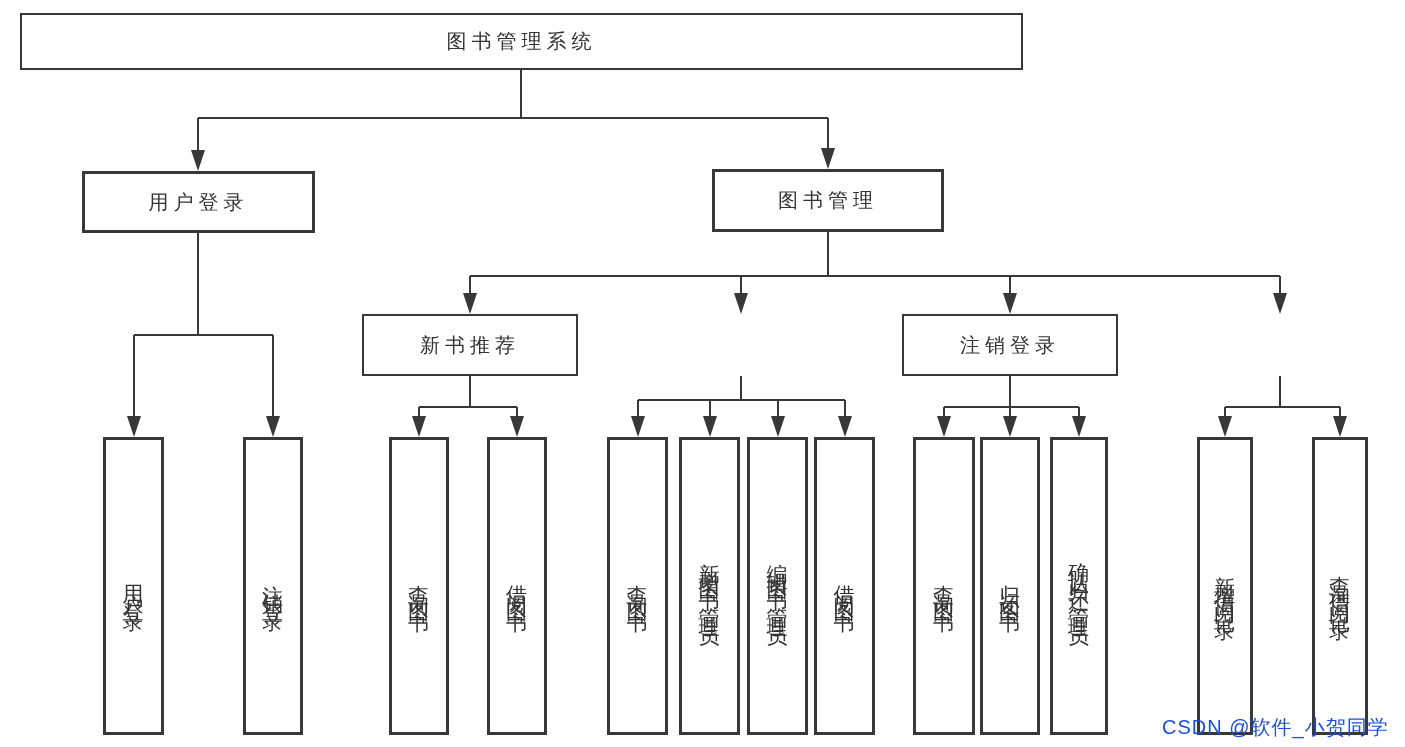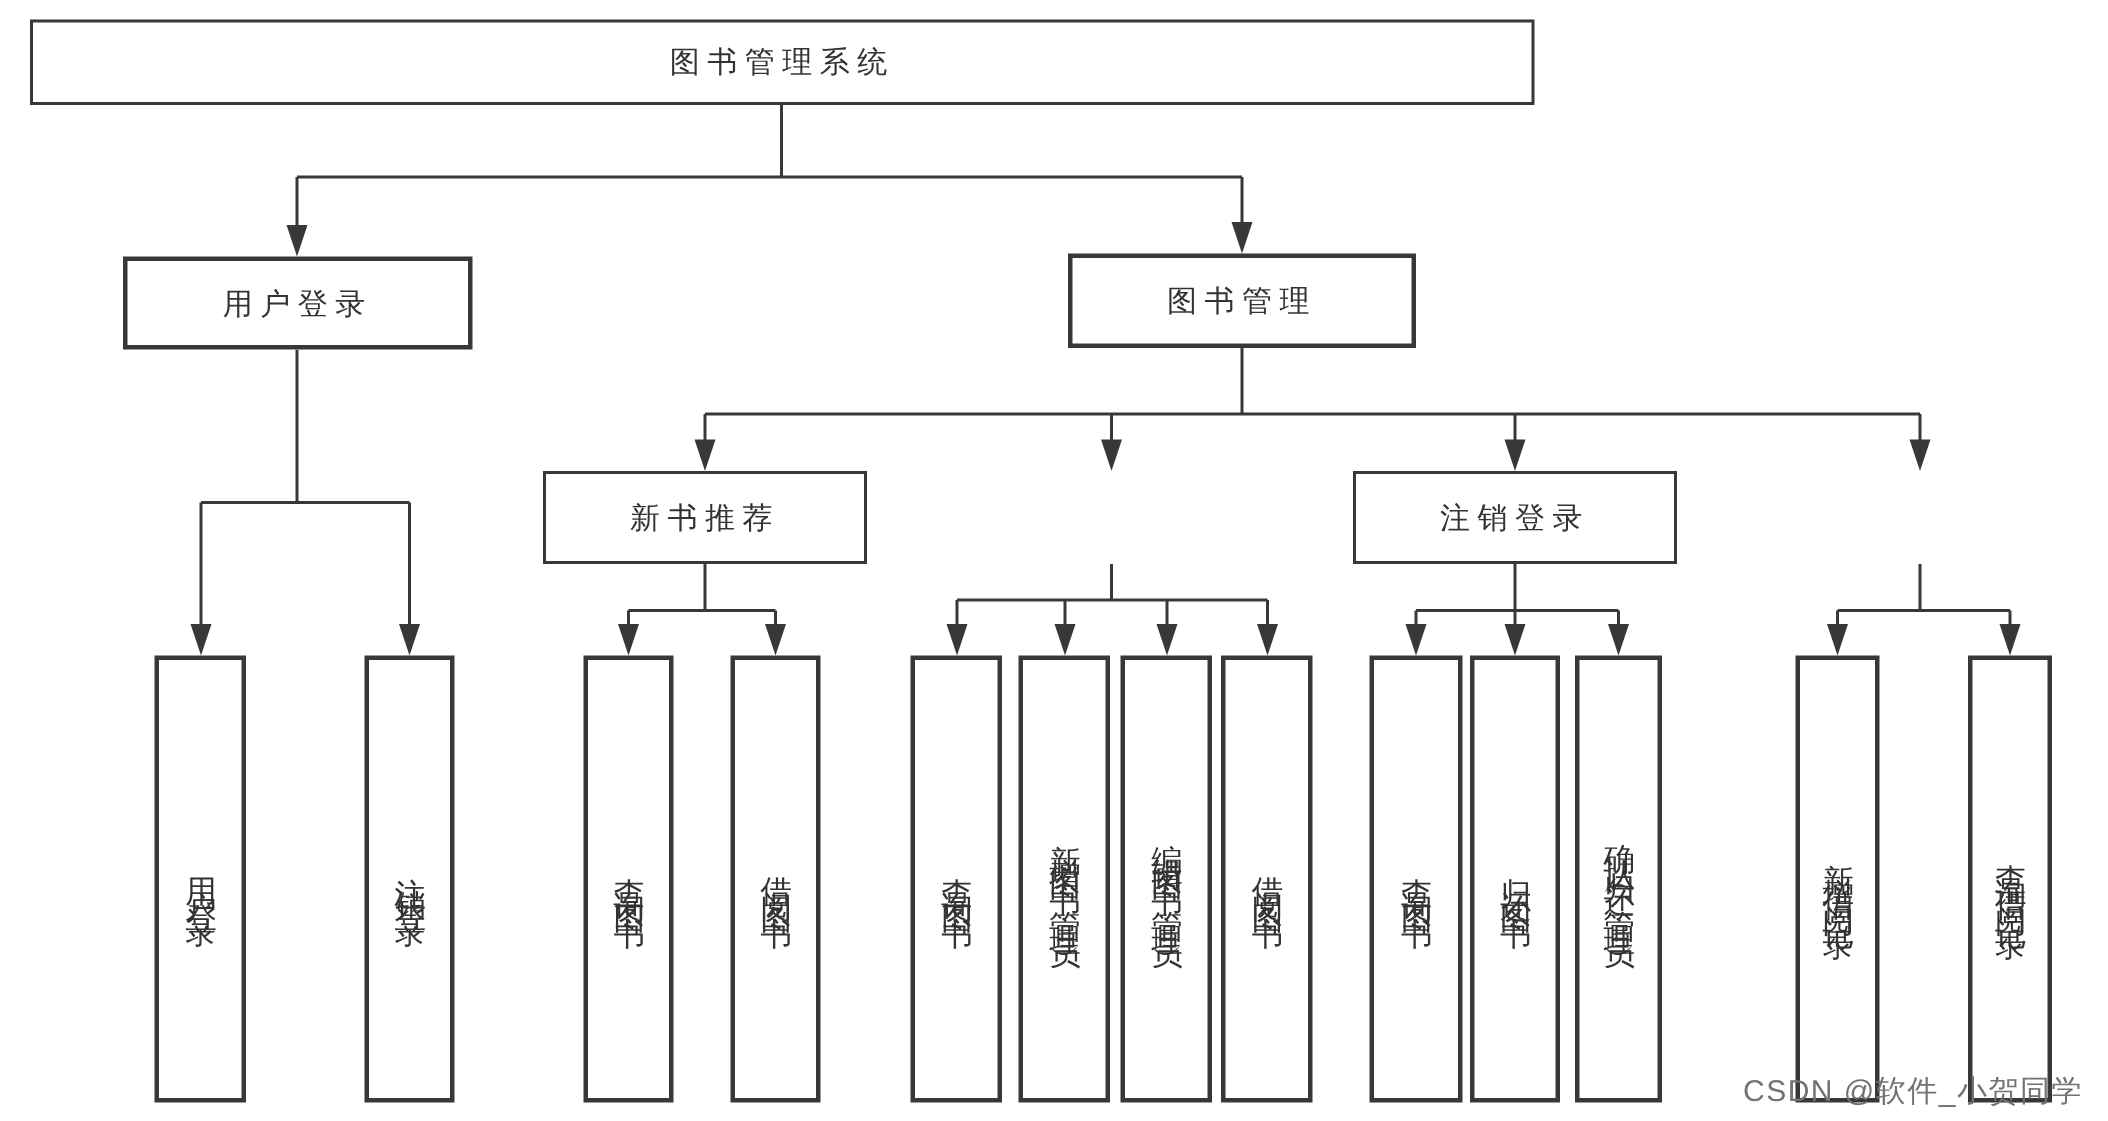--- a/index.html
+++ b/index.html
@@ -20,21 +20,21 @@
     position:absolute;background:#ffffff;border:3px solid #383838;
     display:flex;align-items:center;justify-content:center;
     box-sizing:border-box;z-index:2;
   }
   .vbox span{
     writing-mode:vertical-rl;text-orientation:mixed;
     color:#333333;font-size:21px;letter-spacing:9px;line-height:1;
   }
   #watermark{
     position:absolute;left:1162px;top:714px;z-index:3;
-    font-size:20px;color:#737373;letter-spacing:1px;white-space:nowrap;
+    font-size:20px;color:#1d4ed8;letter-spacing:1px;white-space:nowrap;
   }
 </style>
 </head>
 <body>
 
 <div id="canvas">
 
   <svg id="wires" viewBox="0 0 1405 747" xmlns="http://www.w3.org/2000/svg">
     <g stroke="#383838" stroke-width="2" fill="none">
 

